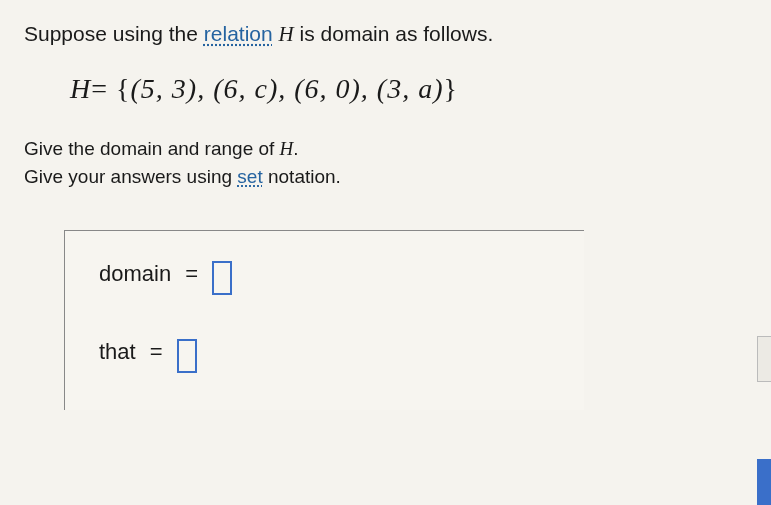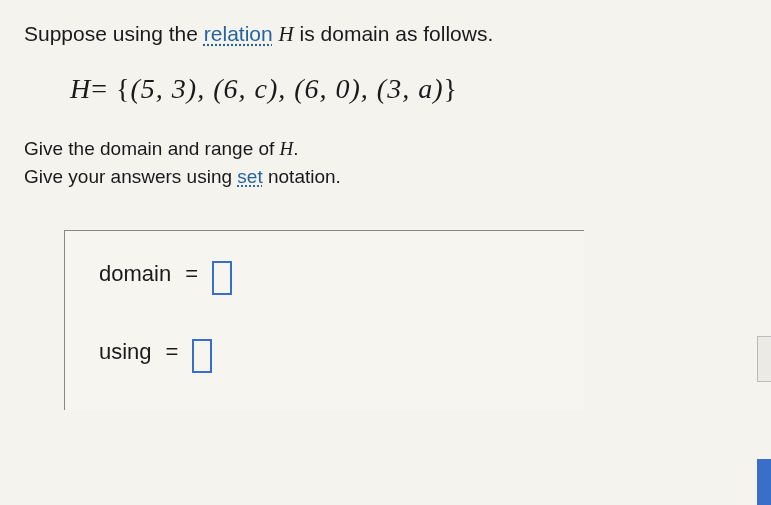--- a/index.html
+++ b/index.html
@@ -103,20 +103,20 @@
   <span>Give your answers using </span><span class="link">set</span><span> notation.</span>
 </div>
 
 <div class="answer-box">
   <div class="answer-row">
     <span>domain</span>
     <span>=</span>
     <span class="input-slot"></span>
   </div>
   <div class="answer-row">
-    <span>using</span>
+    <span>that</span>
     <span>=</span>
     <span class="input-slot"></span>
   </div>
 </div>
 
 <div class="side-stub"></div>
 <div class="side-stub2"></div>
 
 </body></html>

